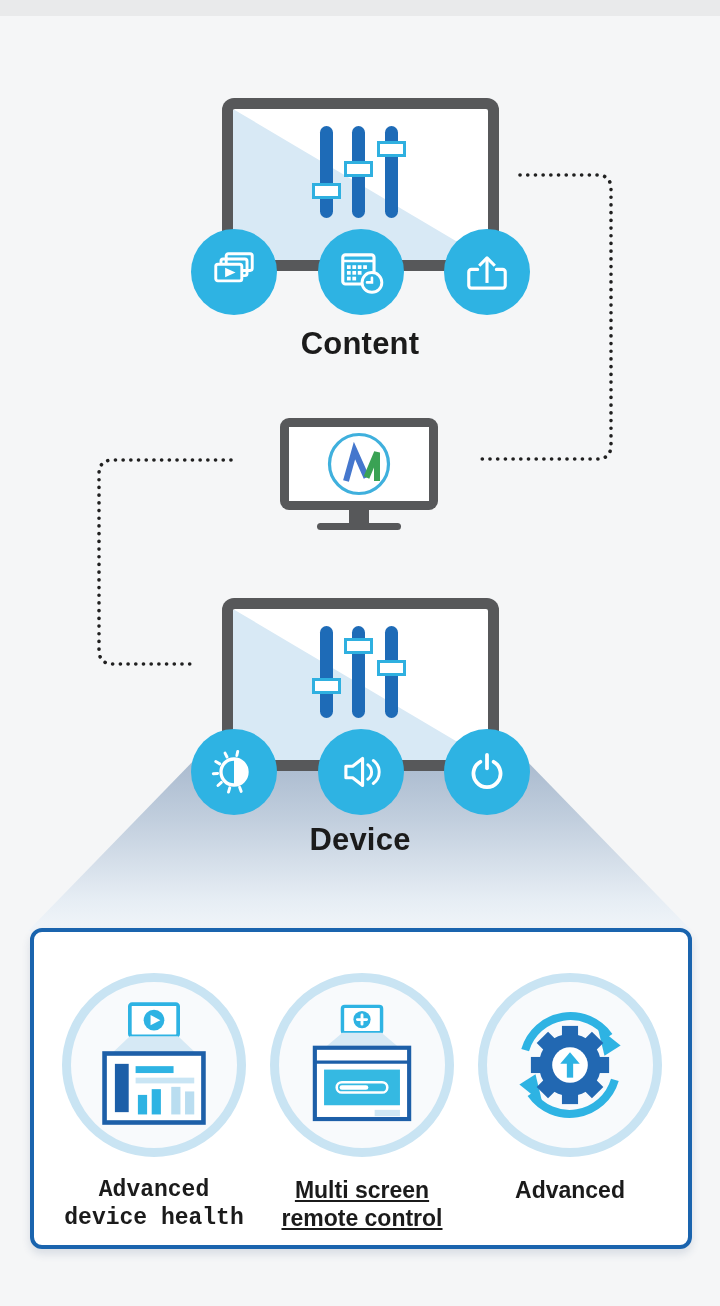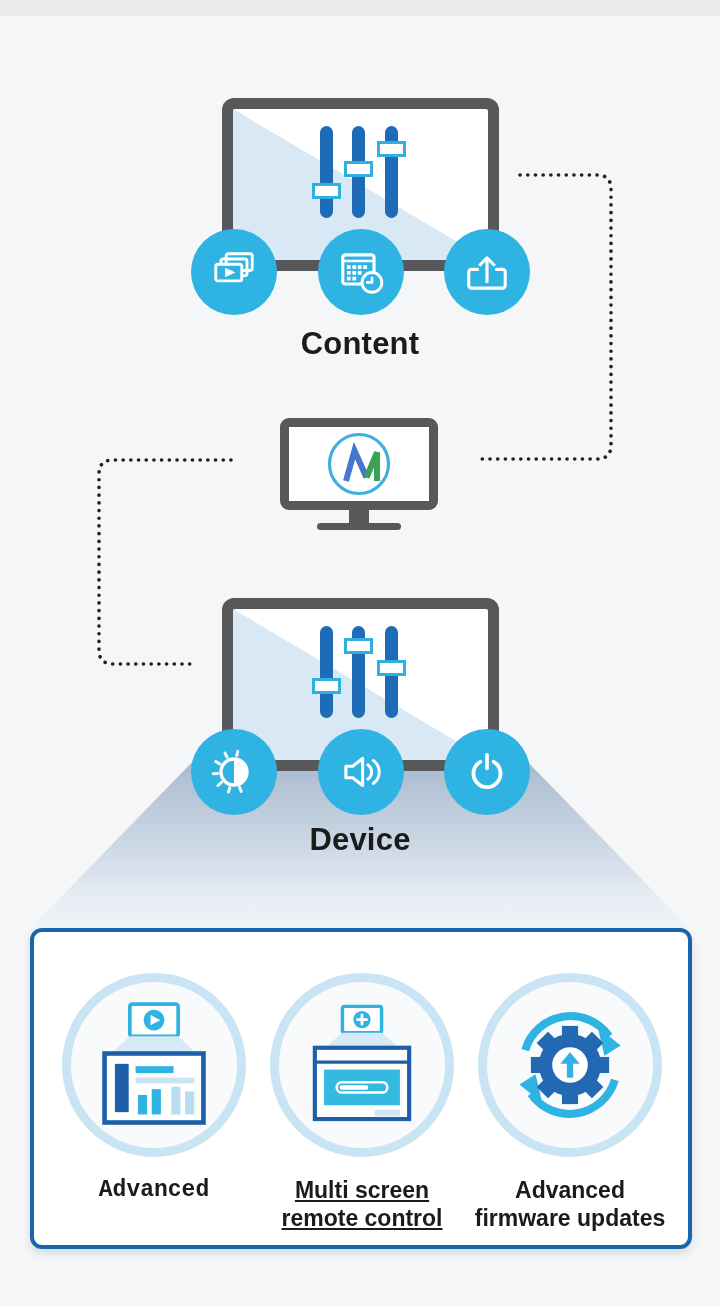--- a/index.html
+++ b/index.html
@@ -233,23 +233,23 @@
         <circle cx="60" cy="60" r="27"></circle>
       </g>
       <circle cx="60" cy="60" r="15.5" fill="#fff"></circle>
       <line x1="60" y1="71" x2="60" y2="56" stroke="#2eb3e3" stroke-width="5.5"></line>
       <polygon points="51.5,59 60,49 68.5,59" fill="#2eb3e3"></polygon>
     </svg>
   </div>
 
   <div class="feat-label" style="left:24px;top:1160px;font-family:Liberation Mono, monospace;">
     <div>Advanced</div>
+    <div>device health</div>
   </div>
   <div class="feat-label" style="left:232px;top:1160px;text-decoration:underline;">
     <div>Multi screen</div>
     <div>remote control</div>
   </div>
   <div class="feat-label" style="left:440px;top:1160px;">
     <div>Advanced</div>
-    <div>firmware updates</div>
   </div>
 
 </div>
 
 </body></html>

